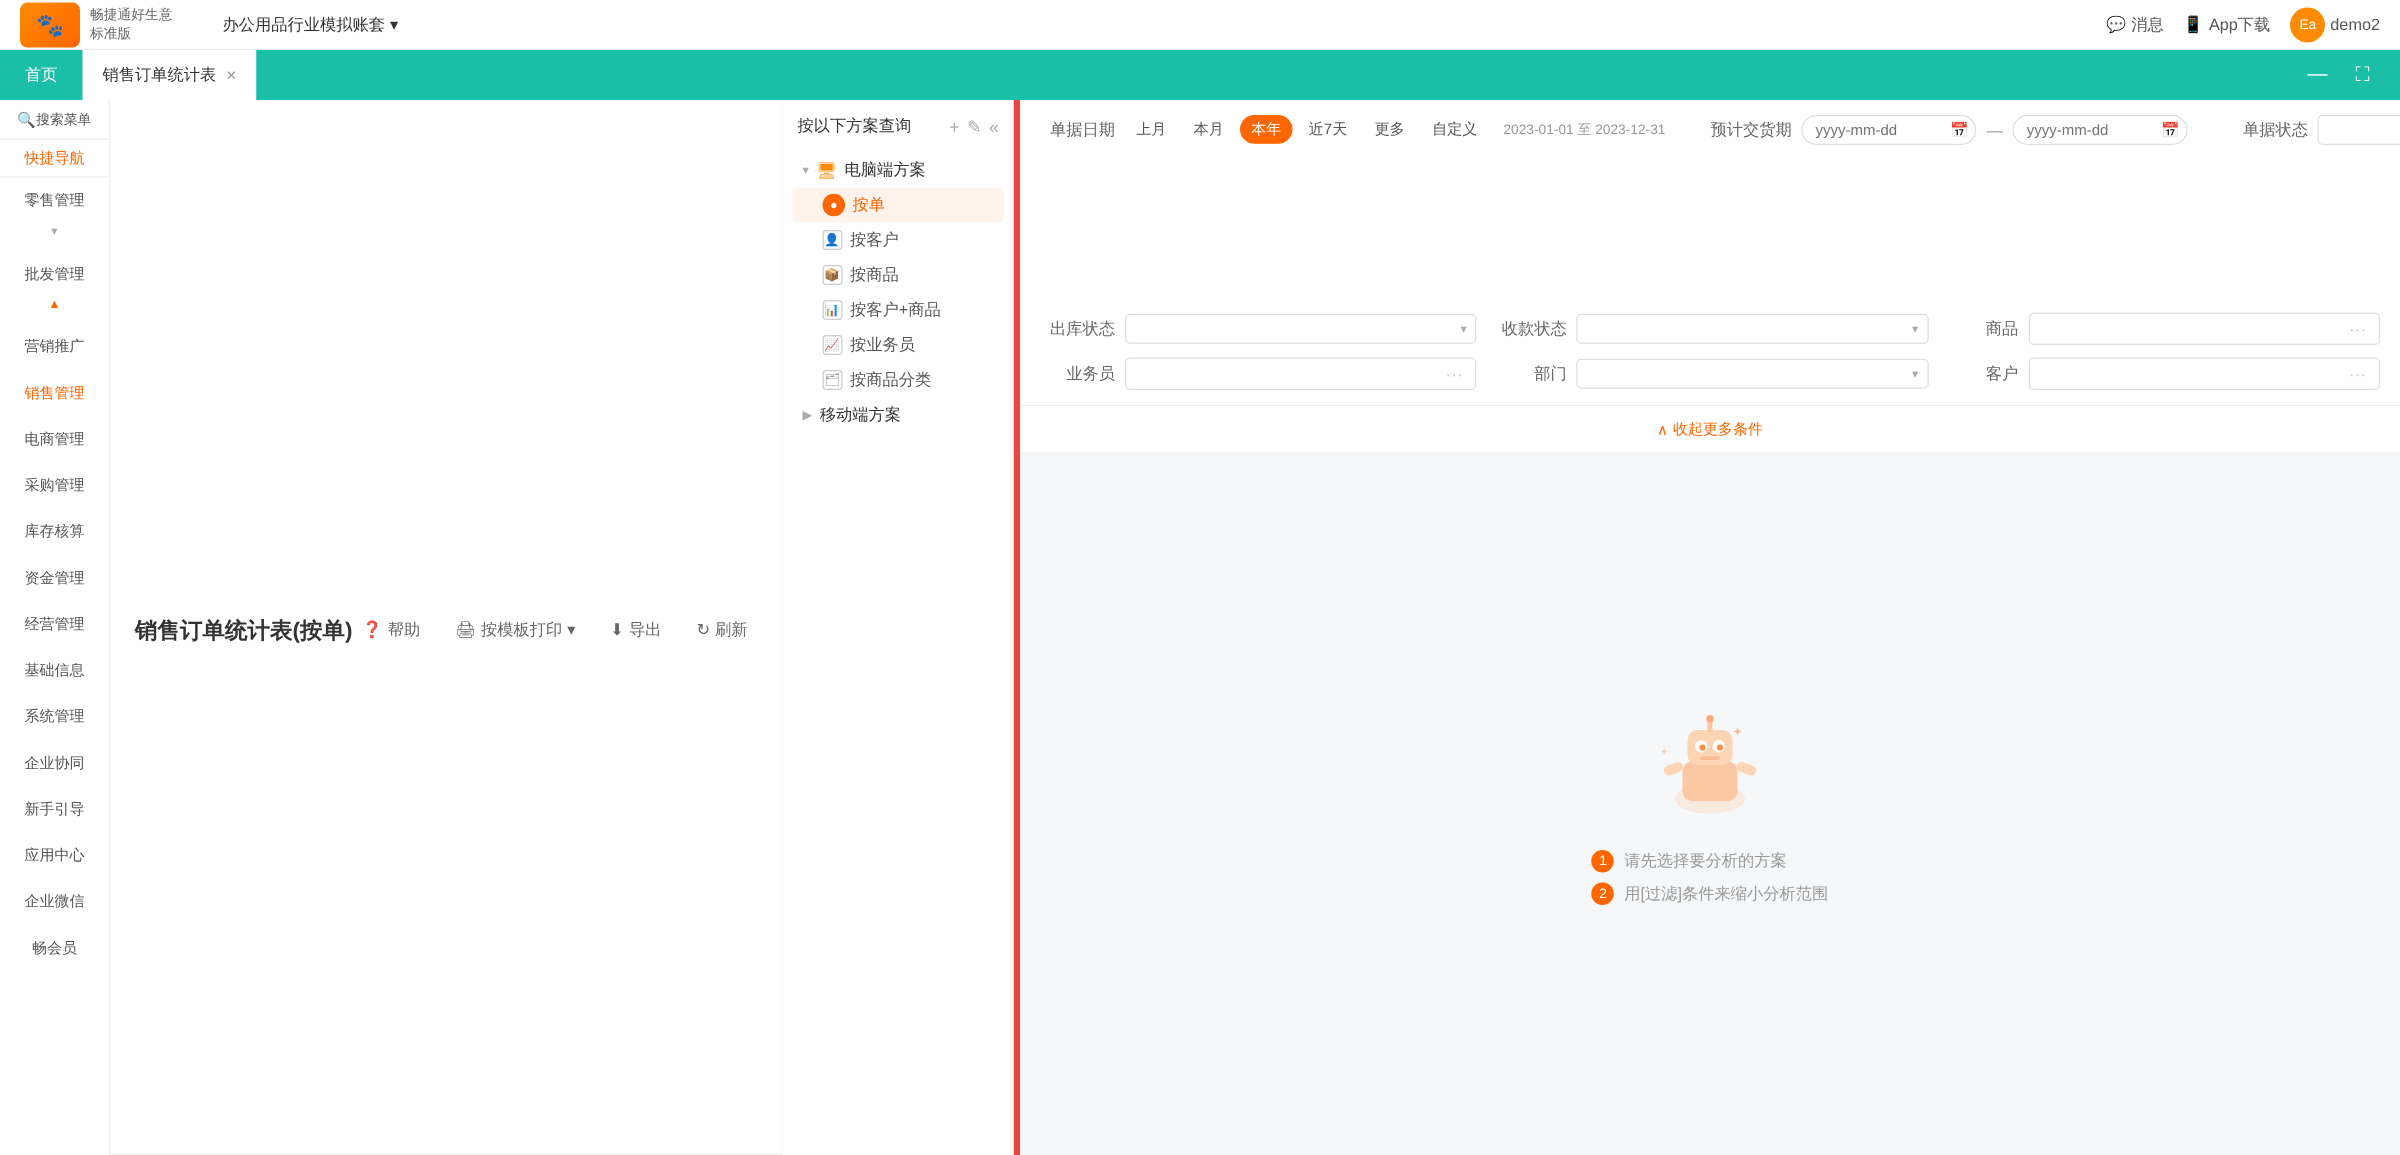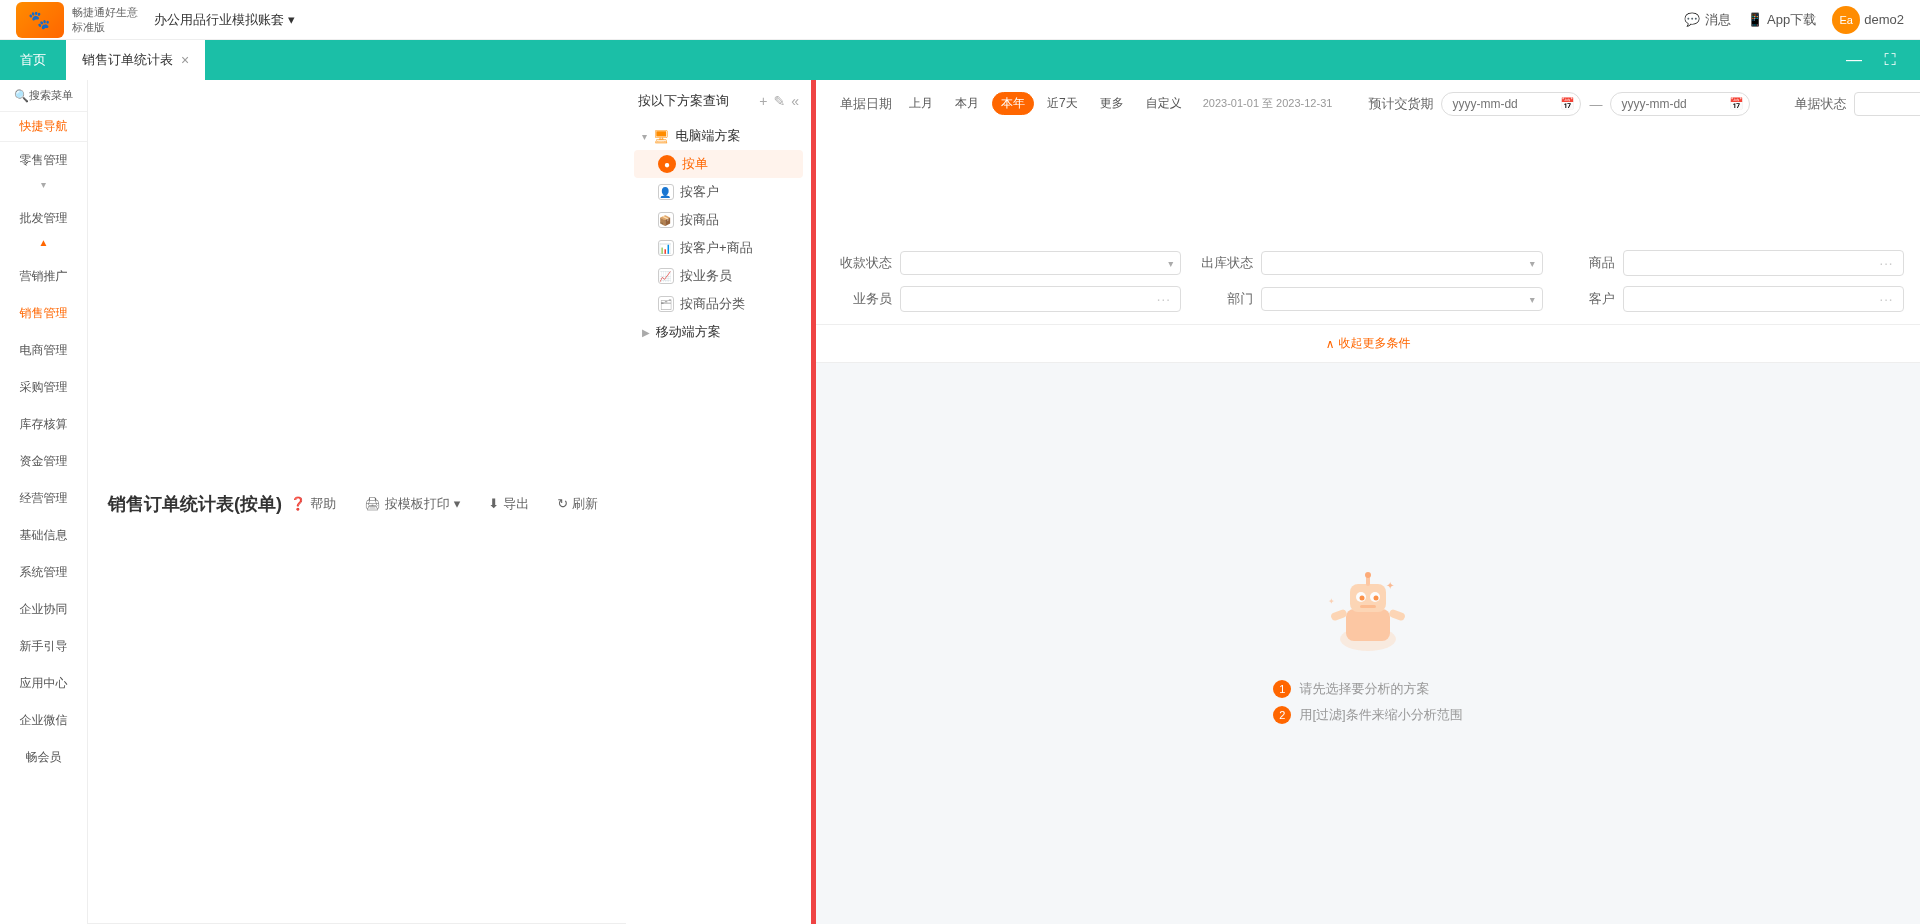--- a/index.html
+++ b/index.html
@@ -4,21 +4,21 @@
   <style>
     * { margin: 0; padding: 0; box-sizing: border-box; }
     body { font-family: 'Microsoft YaHei', sans-serif; font-size: 13px; background: #f5f5f5; display: flex; flex-direction: column; height: 924px; overflow: hidden; }
 
     
     .topbar { background: #fff; height: 40px; display: flex; align-items: center; justify-content: space-between; padding: 0 16px; border-bottom: 1px solid #eee; flex-shrink: 0; }
     .topbar-left { display: flex; align-items: center; gap: 8px; }
     .logo-box { width: 48px; height: 36px; background: linear-gradient(135deg, #ff8c00, #ff6600); border-radius: 6px; display: flex; align-items: center; justify-content: center; }
     .logo-icon { font-size: 18px; color: #fff; }
     .logo-text { font-size: 11px; color: #666; line-height: 1.3; }
-    .workspace-select { display: flex; align-items: center; gap: 4px; font-size: 13px; color: #333; cursor: pointer; padding: 4px 8px; border-radius: 4px; }
+    .workspace-select { display: flex; align-items: center; gap: 4px; font-size: 13px; color: #333; cursor: pointer; padding: 4px 8px; border-radius: 4px; margin-left: 24px; }
     .topbar-right { display: flex; align-items: center; gap: 16px; font-size: 13px; color: #555; }
     .topbar-right-item { display: flex; align-items: center; gap: 4px; cursor: pointer; }
     .avatar { width: 28px; height: 28px; border-radius: 50%; background: #ff8c00; display: flex; align-items: center; justify-content: center; color: #fff; font-size: 11px; }
 
     
     .tabbar { background: #1bbfa7; height: 40px; display: flex; align-items: center; padding: 0; flex-shrink: 0; }
     .tab-home { color: #fff; padding: 0 20px; height: 100%; display: flex; align-items: center; cursor: pointer; font-size: 13px; }
     .tab-active { background: #fff; color: #333; padding: 0 16px; height: 100%; display: flex; align-items: center; gap: 8px; cursor: pointer; font-size: 13px; border-radius: 0; }
     .tab-close { color: #999; font-size: 14px; cursor: pointer; }
     .tabbar-actions { margin-left: auto; display: flex; align-items: center; gap: 8px; padding-right: 16px; }
@@ -324,36 +324,36 @@
             </div>
 
             <div class="btn-column">
               <button class="query-btn">查询</button>
               <button class="settings-btn">设置</button>
             </div>
           </div>
 
           <div style="display:flex;align-items:center;gap:12px;margin-bottom:10px">
             <div style="display:flex;align-items:center;gap:8px;flex:1">
+              <span class="filter-label">出库状态</span>
+              <div class="filter-select-wrapper" style="flex:1">
+                <select class="filter-select" style="width:100%">
+                  <option value=""></option>
+                </select>
+              </div>
+            </div>
+            <div style="display:flex;align-items:center;gap:8px;flex:1">
               <span class="filter-label">收款状态</span>
               <div class="filter-select-wrapper" style="flex:1">
                 <select class="filter-select" style="width:100%">
                   <option value=""></option>
                 </select>
               </div>
             </div>
             <div style="display:flex;align-items:center;gap:8px;flex:1">
-              <span class="filter-label">出库状态</span>
-              <div class="filter-select-wrapper" style="flex:1">
-                <select class="filter-select" style="width:100%">
-                  <option value=""></option>
-                </select>
-              </div>
-            </div>
-            <div style="display:flex;align-items:center;gap:8px;flex:1">
               <span class="filter-label">商品</span>
               <div style="flex:1;border:1px solid #ddd;border-radius:4px;padding:4px 10px;display:flex;align-items:center;justify-content:flex-end;background:#fff;cursor:pointer">
                 <span style="color:#ccc;font-size:14px">···</span>
               </div>
             </div>
           </div>
 
           <div style="display:flex;align-items:center;gap:12px">
             <div style="display:flex;align-items:center;gap:8px;flex:1">
               <span class="filter-label">业务员</span>

